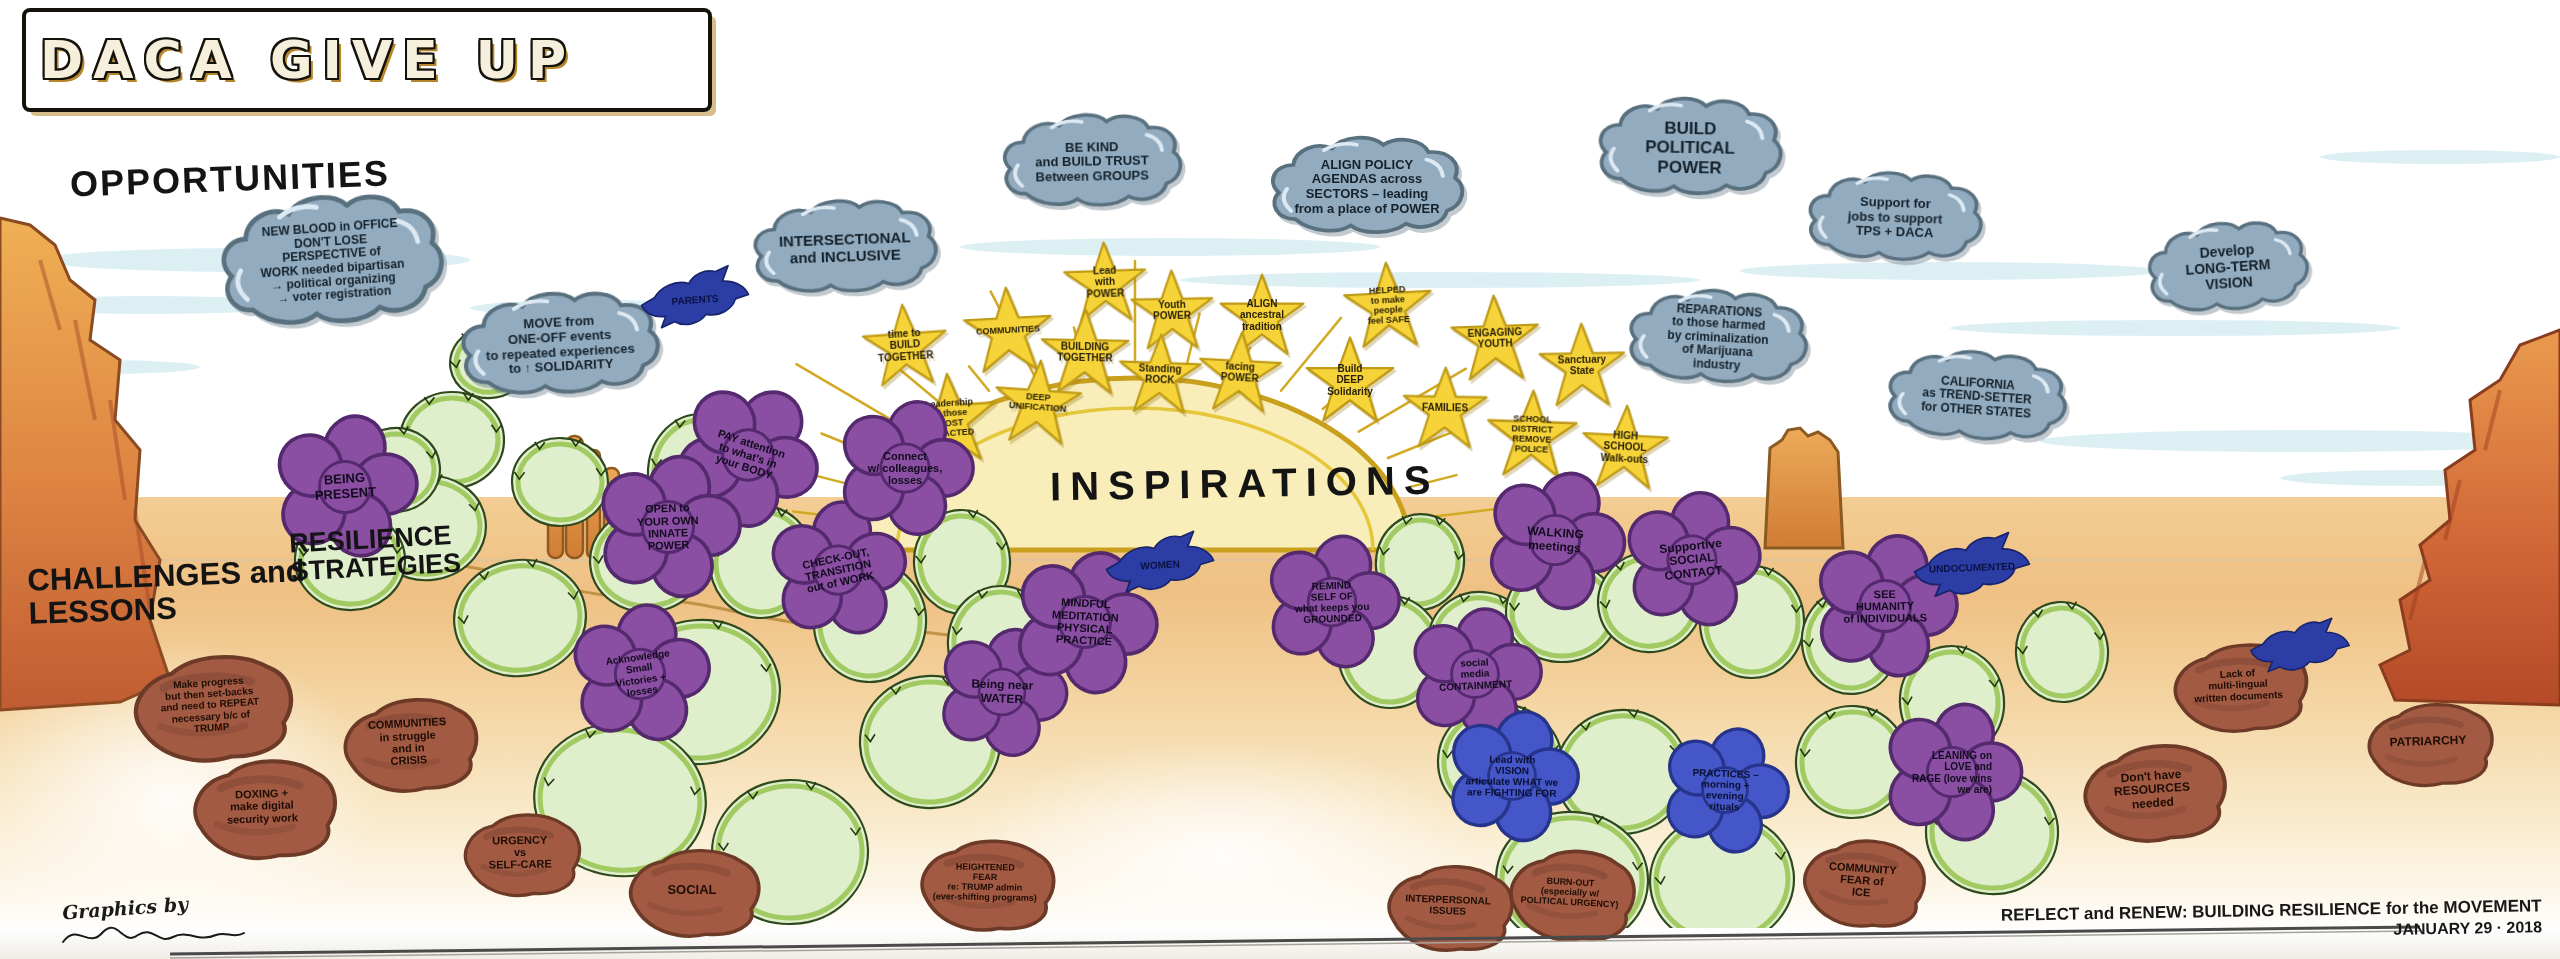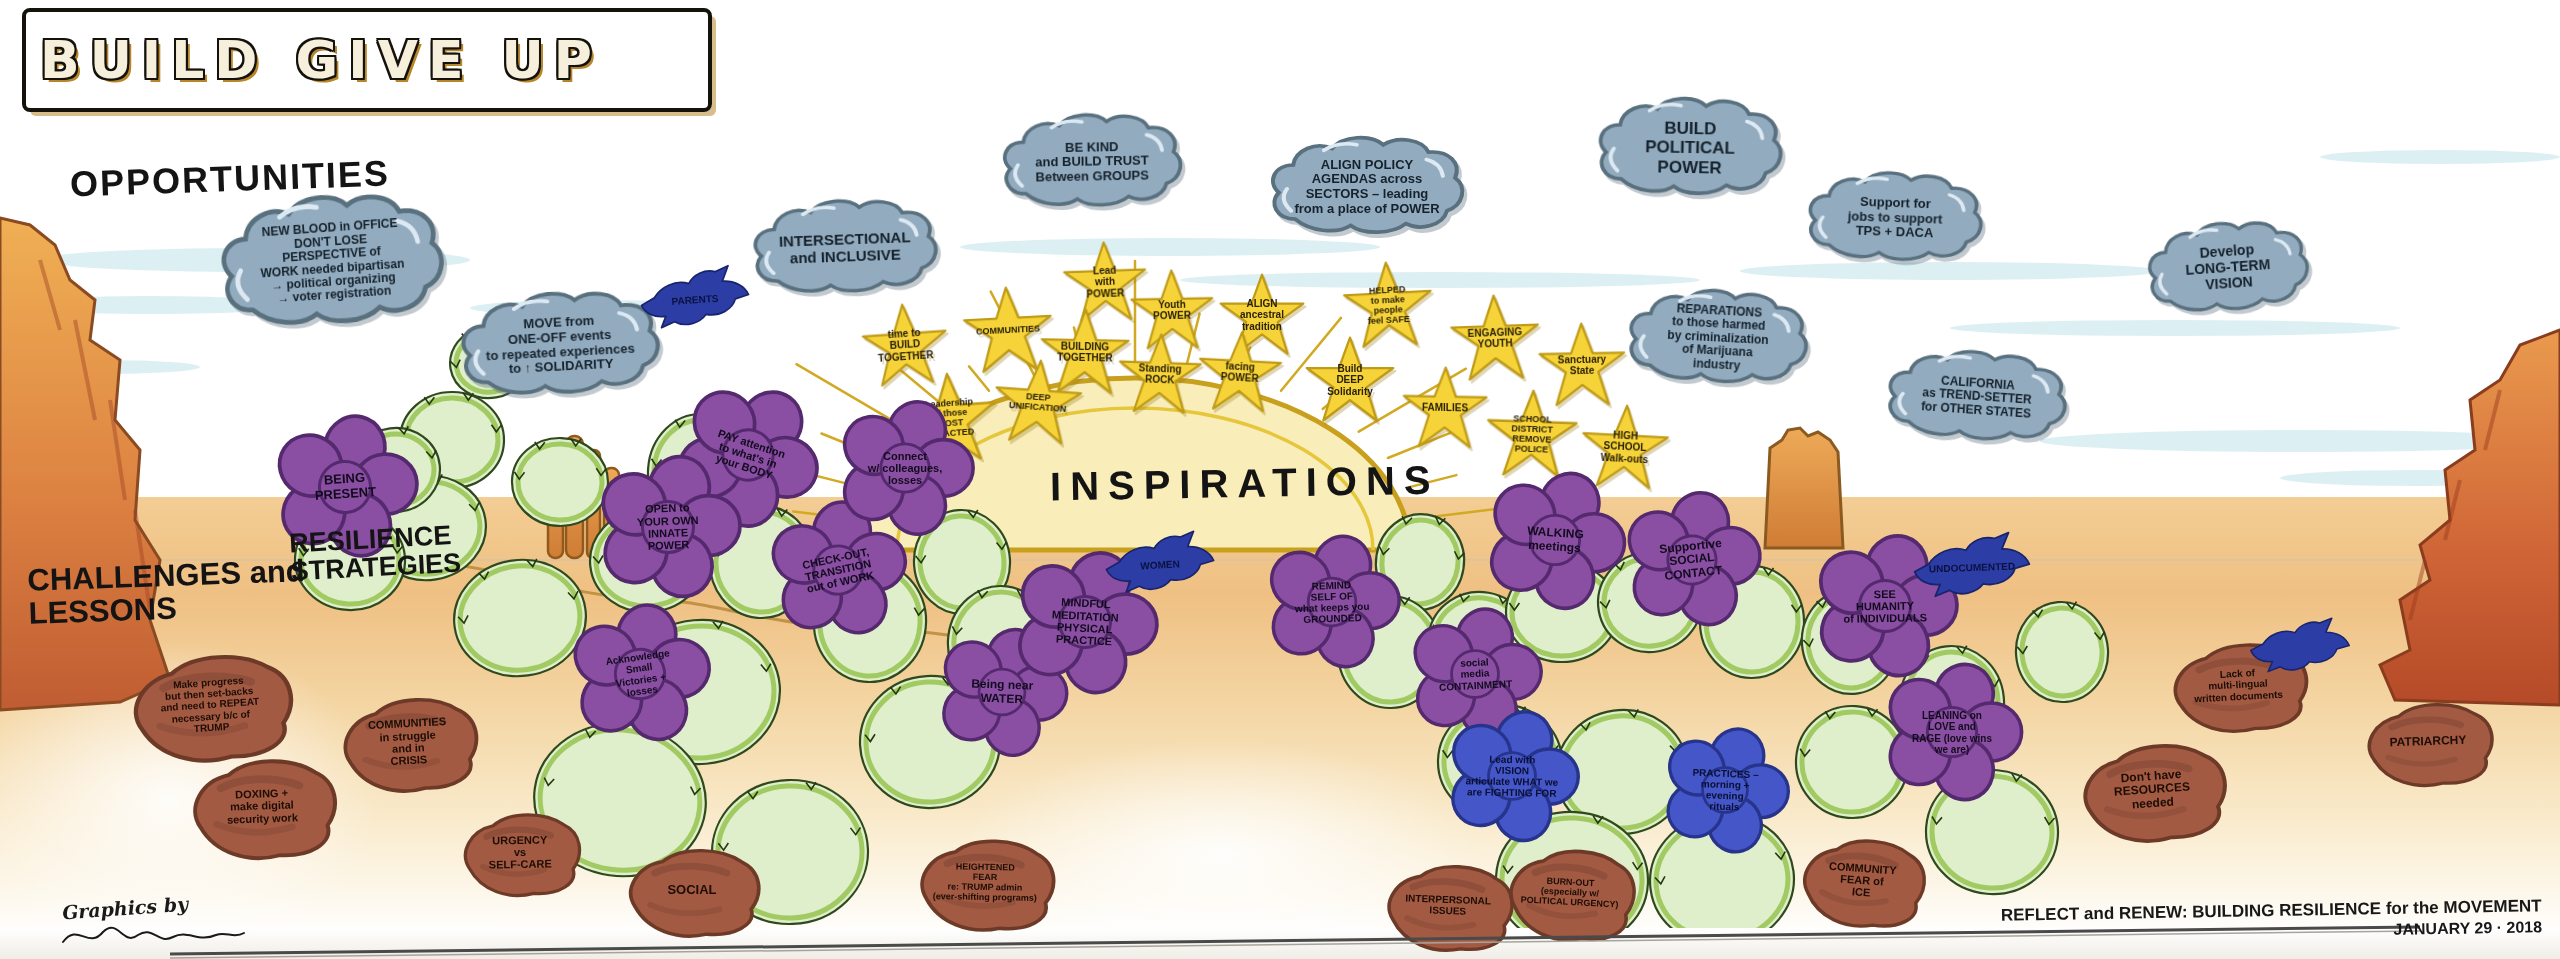--- a/index.html
+++ b/index.html
@@ -947,21 +947,21 @@
           <ellipse cx="50" cy="23" rx="20" ry="21" fill="#8a4fa3" stroke="#54296e" stroke-width="2.5" transform="rotate(90 50 50)"></ellipse>
           <ellipse cx="50" cy="23" rx="20" ry="21" fill="#8a4fa3" stroke="#54296e" stroke-width="2.5" transform="rotate(162 50 50)"></ellipse>
           <ellipse cx="50" cy="23" rx="20" ry="21" fill="#8a4fa3" stroke="#54296e" stroke-width="2.5" transform="rotate(234 50 50)"></ellipse>
           <ellipse cx="50" cy="23" rx="20" ry="21" fill="#8a4fa3" stroke="#54296e" stroke-width="2.5" transform="rotate(306 50 50)"></ellipse>
     <circle cx="50" cy="50" r="17" fill="#8a4fa3" stroke="#54296e" stroke-width="2"></circle>
         </svg>
         <span class="note-text" style="font-size: 11px;">SEE
 HUMANITY
 of INDIVIDUALS</span>
       </div>
-      <div class="item flower-item" style="left: 1952px; top: 732px; width: 145px; height: 145px; transform: translate(-50%, -50%) rotate(0deg);">
+      <div class="item flower-item" style="left: 1952px; top: 772px; width: 145px; height: 145px; transform: translate(-50%, -50%) rotate(0deg); text-align: right;">
         <svg viewBox="0 0 100 100">
           <ellipse cx="50" cy="23" rx="20" ry="21" fill="#8a4fa3" stroke="#54296e" stroke-width="2.5" transform="rotate(18 50 50)"></ellipse>
           <ellipse cx="50" cy="23" rx="20" ry="21" fill="#8a4fa3" stroke="#54296e" stroke-width="2.5" transform="rotate(90 50 50)"></ellipse>
           <ellipse cx="50" cy="23" rx="20" ry="21" fill="#8a4fa3" stroke="#54296e" stroke-width="2.5" transform="rotate(162 50 50)"></ellipse>
           <ellipse cx="50" cy="23" rx="20" ry="21" fill="#8a4fa3" stroke="#54296e" stroke-width="2.5" transform="rotate(234 50 50)"></ellipse>
           <ellipse cx="50" cy="23" rx="20" ry="21" fill="#8a4fa3" stroke="#54296e" stroke-width="2.5" transform="rotate(306 50 50)"></ellipse>
     <circle cx="50" cy="50" r="17" fill="#8a4fa3" stroke="#54296e" stroke-width="2"></circle>
         </svg>
         <span class="note-text" style="font-size: 10px;">LEANING on
 LOVE and
@@ -1029,21 +1029,21 @@
     </div>
 
   <div class="label lbl-opportunities">OPPORTUNITIES</div>
   <div class="label lbl-resilience">RESILIENCE
 STRATEGIES</div>
   <div class="label lbl-challenges">CHALLENGES and
 LESSONS</div>
   <div class="label lbl-inspirations">INSPIRATIONS</div>
 
   <div class="title-block">
-    <div class="title-main">BUILD GIVE UP</div>
+    <div class="title-main">DACA GIVE UP</div>
   </div>
 
   <div class="footer">
     <div class="f1">REFLECT and RENEW: BUILDING RESILIENCE for the MOVEMENT</div>
     <div class="f2">JANUARY 29 · 2018</div>
   </div>
 
   <div class="credit">Graphics by</div>
   <svg class="signature" width="190" height="34" viewBox="0 0 190 34">
     <path d="M5,25 C20,5 30,33 45,15 C60,0 65,30 80,18 C95,8 100,28 115,20 C130,12 140,26 158,18 C168,14 176,22 186,16" stroke="#1a1a1a" stroke-width="2" fill="none" stroke-linecap="round"></path>

